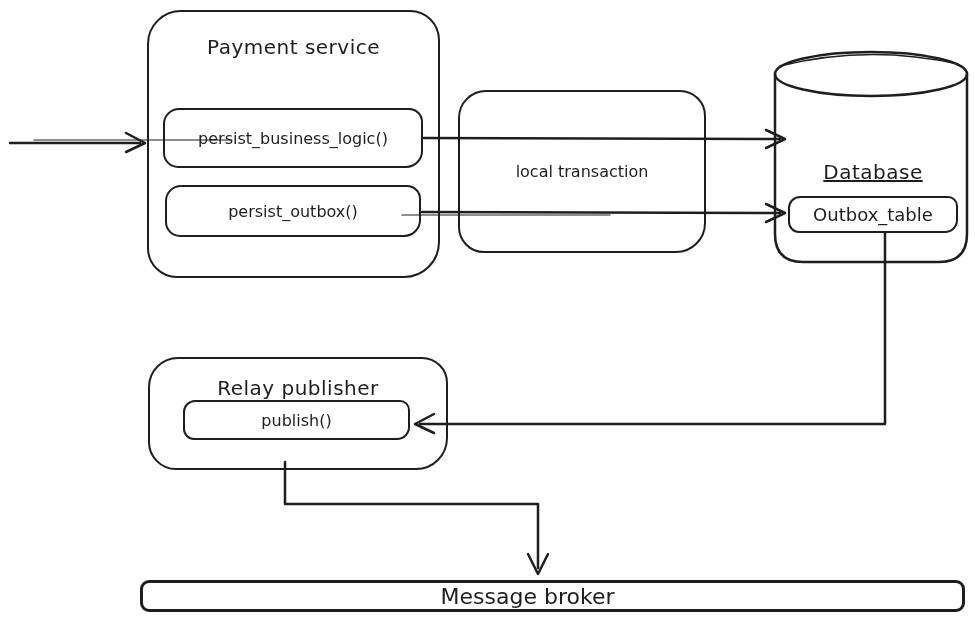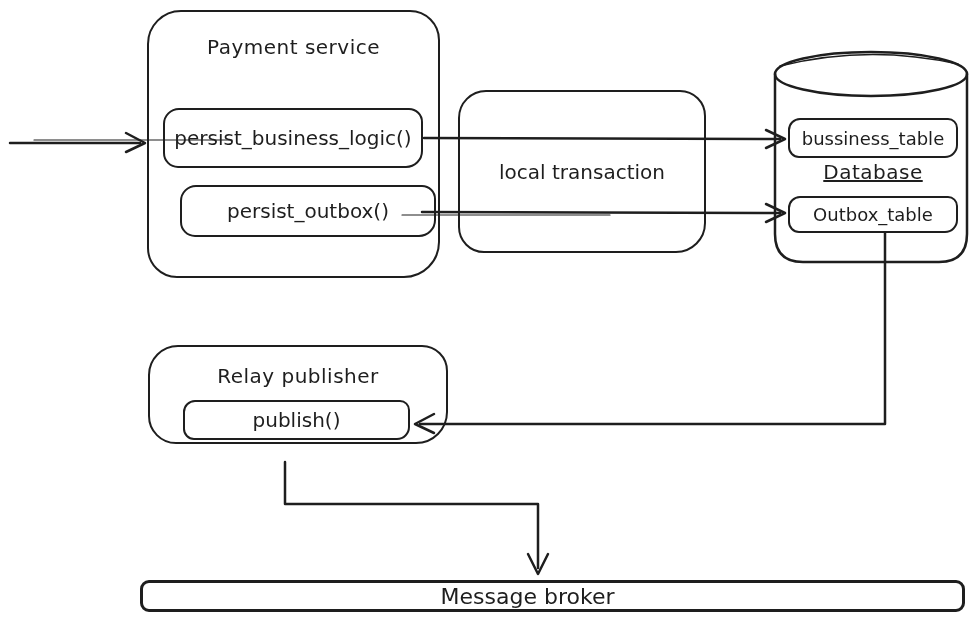--- a/index.html
+++ b/index.html
@@ -30,38 +30,38 @@
   .big-box{border-radius:34px 30px 36px 30px;}
   .inner-box{border-radius:16px 14px 17px 15px;}
   .small-box{border-radius:12px 10px 13px 11px;}
   .node-title{
     position:absolute;left:0;right:0;
     text-align:center;
     font-size:20px;
     letter-spacing:0.5px;
     white-space:nowrap;
   }
-  .fn-label{font-size:20px;white-space:nowrap;}
+  .fn-label{font-size:16px;white-space:nowrap;}
   .plain-label{
     position:absolute;
     text-align:center;
     font-size:20px;
     letter-spacing:0.5px;
     z-index:2;
     white-space:nowrap;
   }
   #payment-box{left:147px;top:10px;width:293px;height:268px;}
   #payment-title{top:23px;}
   #pbl-box{left:163px;top:108px;width:260px;height:60px;}
-  #po-box{left:180px;top:185px;width:256px;height:52px;}
+  #po-box{left:165px;top:185px;width:256px;height:52px;}
   #lt-box{left:458px;top:90px;width:248px;height:163px;border-radius:28px 26px 30px 26px;text-align:right;}
   #bt-box{left:788px;top:118px;width:170px;height:40px;font-size:18px;}
   #db-label{left:798px;top:160px;width:150px;text-decoration:underline;}
   #ot-box{left:788px;top:196px;width:170px;height:37px;font-size:18px;}
-  #relay-box{left:148px;top:345px;width:300px;height:99px;border-radius:30px 26px 32px 28px;}
+  #relay-box{left:148px;top:357px;width:300px;height:113px;border-radius:30px 26px 32px 28px;}
   #relay-title{top:17px;}
   #publish-box{left:183px;top:400px;width:227px;height:40px;}
   #broker-bar{
     left:140px;top:580px;width:825px;height:32px;
     border-width:3px;border-radius:9px;
     font-size:22px;
     padding-right:50px; 
   }
 </style>
 </head>
@@ -108,21 +108,20 @@
   <div class="node big-box" id="payment-box">
     <div class="node-title" id="payment-title">Payment service</div>
   </div>
 
   <div class="node inner-box label-center fn-label" id="pbl-box">persist_business_logic()</div>
 
   <div class="node inner-box label-center fn-label" id="po-box">persist_outbox()</div>
 
   <div class="node label-center fn-label" id="lt-box">local transaction</div>
 
-  <div class="node small-box label-center" id="bt-box">bussiness_table</div>
 
   <div class="plain-label" id="db-label">Database</div>
 
   <div class="node small-box label-center" id="ot-box">Outbox_table</div>
 
   <div class="node" id="relay-box">
     <div class="node-title" id="relay-title">Relay publisher</div>
   </div>
 
   <div class="node small-box label-center fn-label" id="publish-box">publish()</div>

